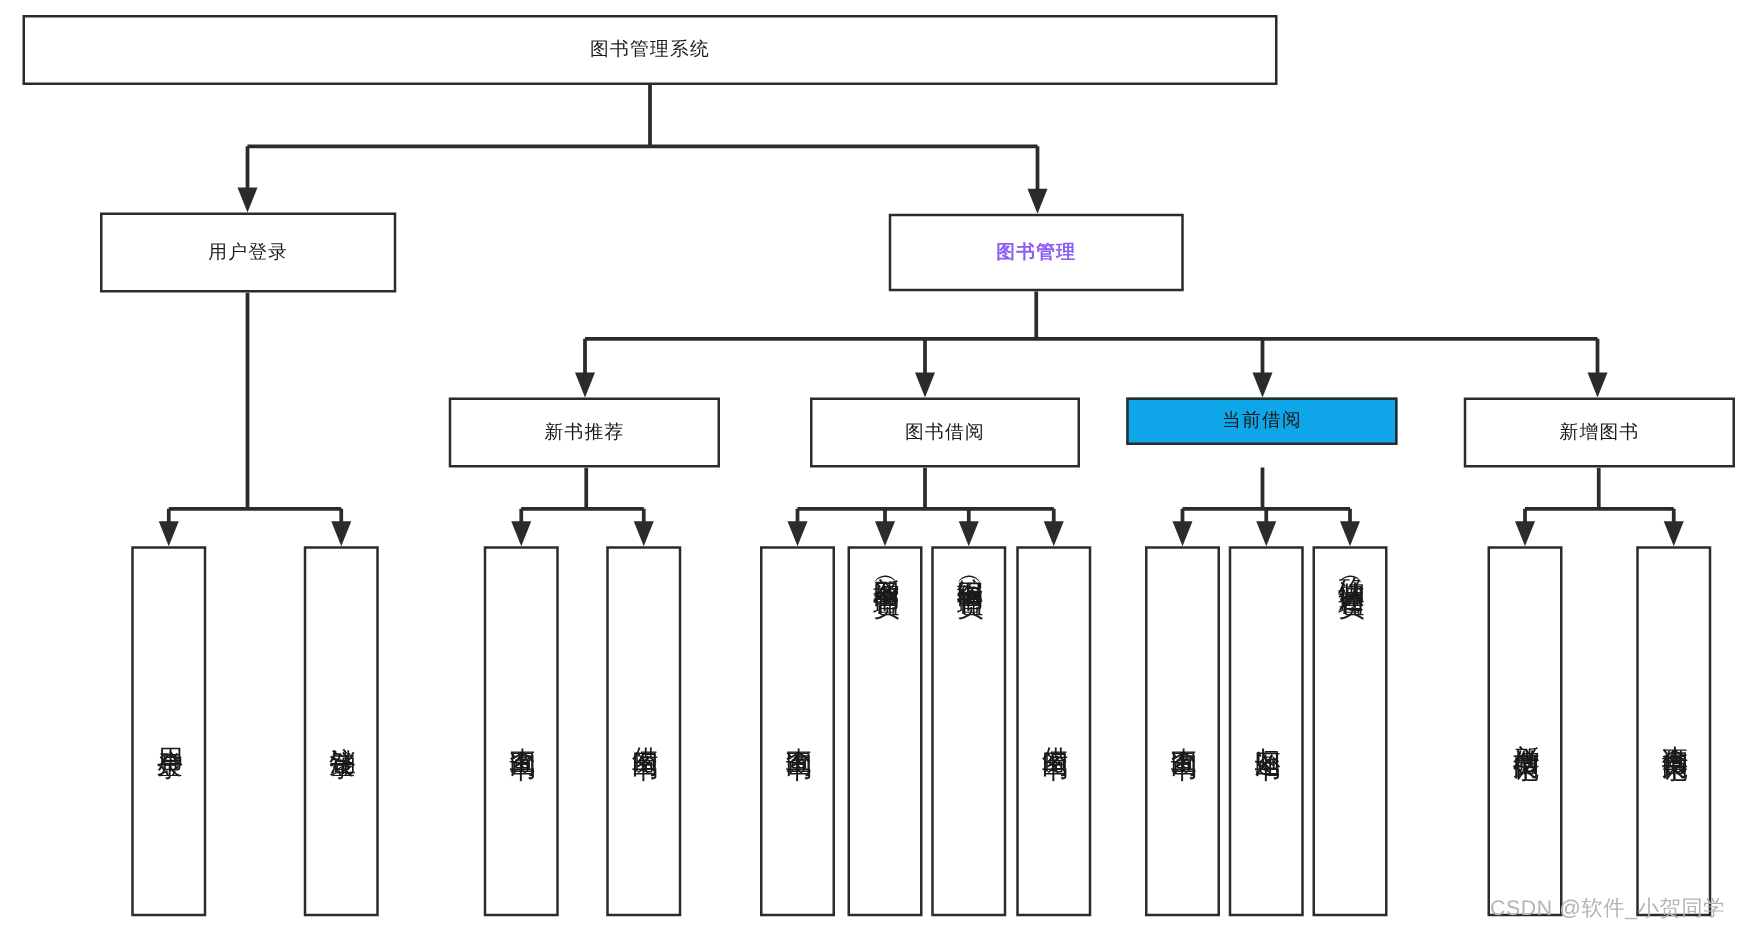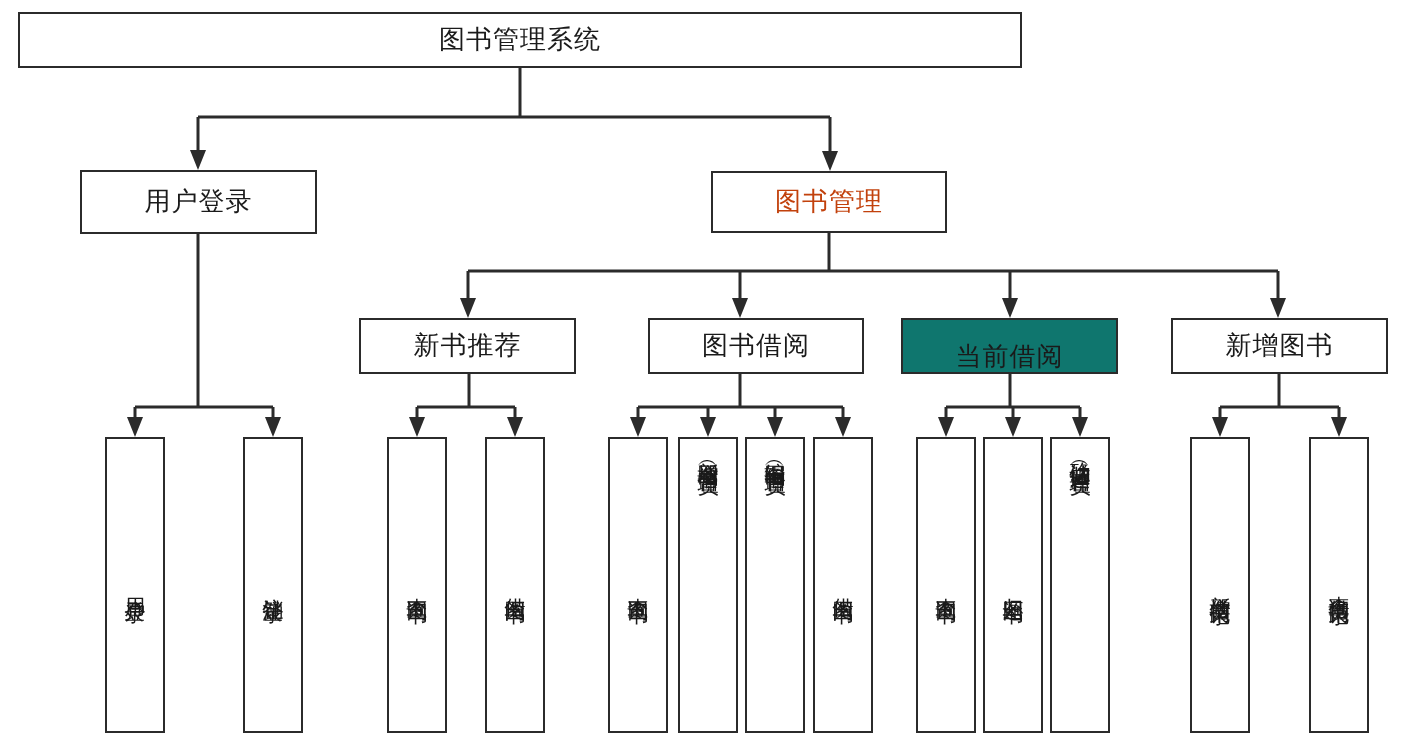--- a/index.html
+++ b/index.html
@@ -28,21 +28,21 @@
     position: absolute;
     box-sizing: border-box;
     border: 2px solid #2b2b2b;
     background: #ffffff;
     display: flex;
     align-items: center;
     justify-content: center;
     color: #1a1a1a;
   }
   .node-h .node-label {
-    font-size: 26px;
+    font-size: 15px;
     line-height: 1.2;
     letter-spacing: 1px;
     white-space: nowrap;
   }
   .node-v {
     align-items: flex-start;
     padding-top: 6px;
   }
   .node-v .node-label {
     writing-mode: vertical-rl;
@@ -122,29 +122,29 @@
       <polygon points="1331,417 1347,417 1339,437" fill="#2b2b2b"></polygon>
     </svg>
   <div id="nodes">
       <div class="node node-h" style="left: 18px; top: 12px; width: 1004px; height: 56px; border-color: rgb(43, 43, 43); background: rgb(255, 255, 255);">
         <span class="node-label" style="color: rgb(26, 26, 26);">图书管理系统</span>
       </div>
       <div class="node node-h" style="left: 80px; top: 170px; width: 237px; height: 64px; border-color: rgb(43, 43, 43); background: rgb(255, 255, 255);">
         <span class="node-label" style="color: rgb(26, 26, 26);">用户登录</span>
       </div>
       <div class="node node-h" style="left: 711px; top: 171px; width: 236px; height: 62px; border-color: rgb(43, 43, 43); background: rgb(255, 255, 255);">
-        <span class="node-label" style="color: #c2410c;">图书管理</span>
+        <span class="node-label" style="color: #8b5cf6; font-weight: bold;">图书管理</span>
       </div>
       <div class="node node-h" style="left: 359px; top: 318px; width: 217px; height: 56px; border-color: rgb(43, 43, 43); background: rgb(255, 255, 255);">
         <span class="node-label" style="color: rgb(26, 26, 26);">新书推荐</span>
       </div>
       <div class="node node-h" style="left: 632px; top: 318px; width: 216px; height: 56px; border-color: rgb(43, 43, 43); background: rgb(255, 255, 255); margin-left: 16px;">
         <span class="node-label" style="color: rgb(26, 26, 26);">图书借阅</span>
       </div>
-      <div class="node node-h" style="left: 901px; top: 318px; width: 217px; height: 56px; border-color: rgb(43, 43, 43); background: #0f766e; align-items: flex-end;">
+      <div class="node node-h" style="left: 901px; top: 318px; width: 217px; height: 38px; border-color: rgb(43, 43, 43); background: #0ea5e9;">
         <span class="node-label" style="color: rgb(26, 26, 26);">当前借阅</span>
       </div>
       <div class="node node-h" style="left: 1171px; top: 318px; width: 217px; height: 56px; border-color: rgb(43, 43, 43); background: rgb(255, 255, 255);">
         <span class="node-label" style="color: rgb(26, 26, 26);">新增图书</span>
       </div>
       <div class="node node-v center-text" style="left: 105px; top: 437px; width: 60px; height: 296px; border-color: rgb(43, 43, 43); background: rgb(255, 255, 255);">
         <span class="node-label" style="color: rgb(26, 26, 26);">用户登录</span>
       </div>
       <div class="node node-v center-text" style="left: 243px; top: 437px; width: 60px; height: 296px; border-color: rgb(43, 43, 43); background: rgb(255, 255, 255);">
         <span class="node-label" style="color: rgb(26, 26, 26);">注销登录</span>
@@ -176,13 +176,14 @@
       <div class="node node-v" style="left: 1050px; top: 437px; width: 60px; height: 296px; border-color: rgb(43, 43, 43); background: rgb(255, 255, 255);">
         <span class="node-label" style="color: rgb(26, 26, 26);">确认归还（管理员）</span>
       </div>
       <div class="node node-v center-text" style="left: 1190px; top: 437px; width: 60px; height: 296px; border-color: rgb(43, 43, 43); background: rgb(255, 255, 255);">
         <span class="node-label" style="color: rgb(26, 26, 26);">新增借阅记录</span>
       </div>
       <div class="node node-v center-text" style="left: 1309px; top: 437px; width: 60px; height: 296px; border-color: rgb(43, 43, 43); background: rgb(255, 255, 255);">
         <span class="node-label" style="color: rgb(26, 26, 26);">查询借阅记录</span>
       </div>
     </div>
+  <div class="watermark" style="left: 1192px; top: 715px; color: rgb(180, 180, 180);">CSDN @软件_小贺同学</div>
 </div>
 
 </body></html>

